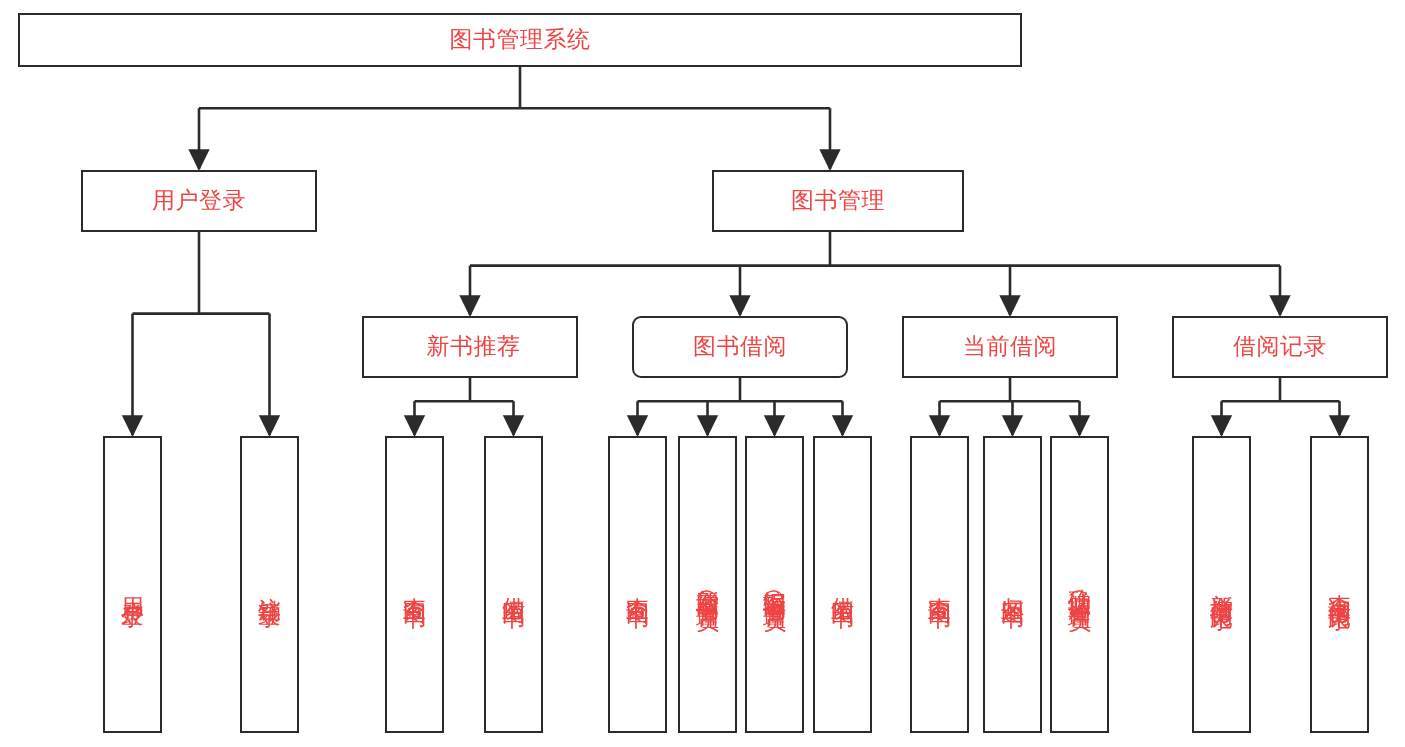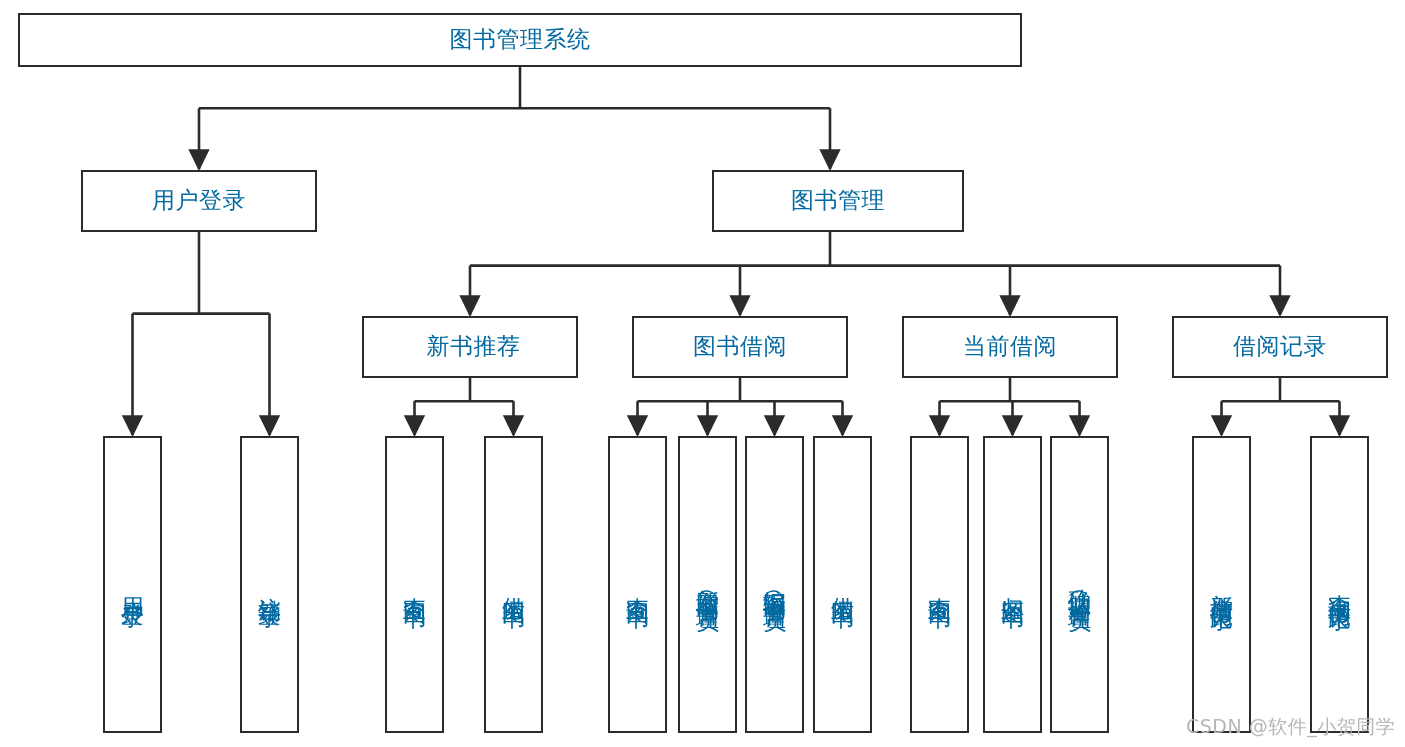--- a/index.html
+++ b/index.html
@@ -33,21 +33,21 @@
     display: flex;
     align-items: center;
     justify-content: center;
     color: #1c1c1c;
   }
   .node-label {
     font-size: 23px;
     line-height: 1.12;
     letter-spacing: 0.5px;
     white-space: nowrap;
-    color: #0369a1;
+    color: #ef4444;
   }
   .node.horizontal .node-label {
     writing-mode: horizontal-tb;
   }
   .node.vertical {
     align-items: center;
     justify-content: center;
   }
   .node.vertical .node-label {
     writing-mode: vertical-rl;
@@ -121,21 +121,21 @@
       </div>
       <div class="node horizontal" style="left: 81px; top: 170px; width: 236px; height: 62px;">
         <span class="node-label">用户登录</span>
       </div>
       <div class="node horizontal" style="left: 712px; top: 170px; width: 252px; height: 62px;">
         <span class="node-label">图书管理</span>
       </div>
       <div class="node horizontal" style="left: 362px; top: 316px; width: 216px; height: 62px; padding-left: 7px;">
         <span class="node-label">新书推荐</span>
       </div>
-      <div class="node horizontal" style="left: 632px; top: 316px; width: 216px; height: 62px;">
+      <div class="node horizontal" style="left: 632px; top: 316px; width: 216px; height: 62px; border-radius: 9px;">
         <span class="node-label">图书借阅</span>
       </div>
       <div class="node horizontal" style="left: 902px; top: 316px; width: 216px; height: 62px; align-items: center;">
         <span class="node-label">当前借阅</span>
       </div>
       <div class="node horizontal" style="left: 1172px; top: 316px; width: 216px; height: 62px;">
         <span class="node-label">借阅记录</span>
       </div>
       <div class="node vertical" style="left: 103px; top: 436px; width: 59px; height: 297px;">
         <span class="node-label">用户登录</span>
@@ -171,15 +171,14 @@
         <span class="node-label">确认归还（管理员）</span>
       </div>
       <div class="node vertical" style="left: 1192px; top: 436px; width: 59px; height: 297px;">
         <span class="node-label">新增借阅记录</span>
       </div>
       <div class="node vertical" style="left: 1310px; top: 436px; width: 59px; height: 297px;">
         <span class="node-label">查询借阅记录</span>
       </div>
     </div>
 
-  <div class="watermark">CSDN @软件_小贺同学</div>
 
 </div>
 
 </body></html>

